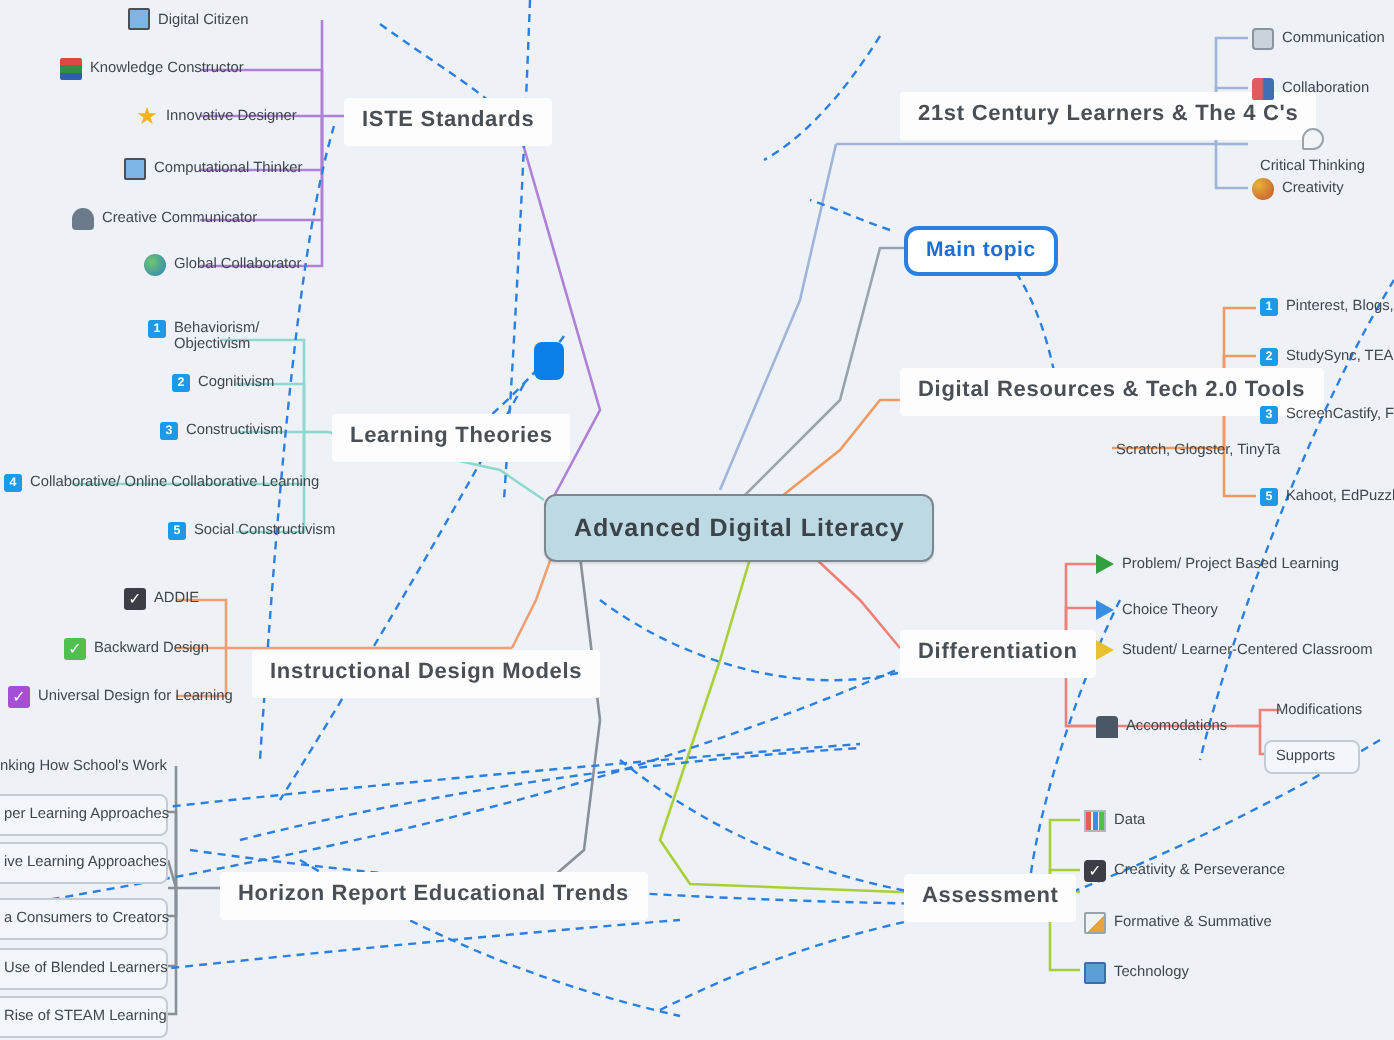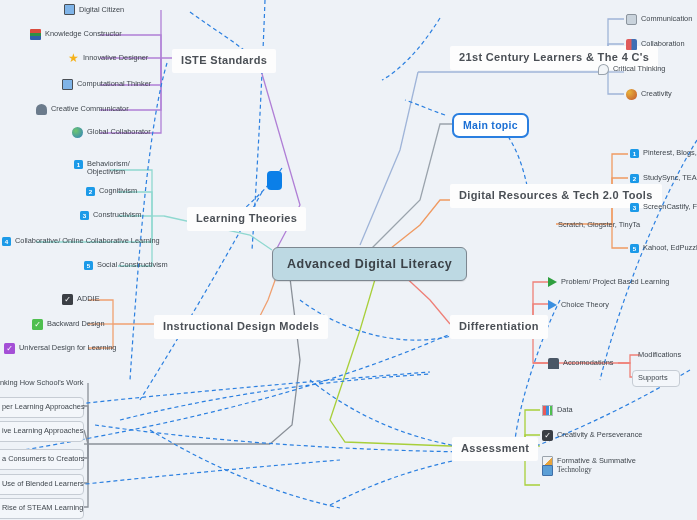--- a/index.html
+++ b/index.html
@@ -263,21 +263,21 @@
   </div>
   <div class="node leaf" style="left:36px; top:103px;">
     <span class="ic ic-person"></span>
     <span class="lbl">Creative Communicator</span>
   </div>
   <div class="node leaf" style="left:72px; top:126px;">
     <span class="ic ic-globe"></span>
     <span class="lbl">Global Collaborator</span>
   </div>
 
-  <div class="node branch" style="left:166px; top:207px;margin-left:21px;">Learning Theories</div>
+  <div class="node branch" style="left:166px; top:207px;">Learning Theories</div>
 
   <div class="node leaf" style="left:74px; top:159px; align-items:flex-start;">
     <span class="num">1</span>
     <span class="lbl" style="white-space:normal; width:44px; line-height:1.1;">Behaviorism/ Objectivism</span>
   </div>
   <div class="node leaf" style="left:86px; top:186px;">
     <span class="num">2</span>
     <span class="lbl">Cognitivism</span>
   </div>
   <div class="node leaf" style="left:80px; top:210px;">
@@ -286,35 +286,36 @@
   </div>
   <div class="node leaf" style="left:2px; top:236px;">
     <span class="num">4</span>
     <span class="lbl">Collaborative/ Online Collaborative Learning</span>
   </div>
   <div class="node leaf" style="left:84px; top:260px;">
     <span class="num">5</span>
     <span class="lbl">Social Constructivism</span>
   </div>
 
-  <div class="node branch" style="left:126px; top:315px;margin-left:28px;">Instructional Design Models</div>
+  <div class="node branch" style="left:126px; top:325px;">Instructional Design Models</div>
 
   <div class="node leaf" style="left:62px; top:293px;">
     <span class="ic ic-dark">✓</span>
     <span class="lbl">ADDIE</span>
   </div>
   <div class="node leaf" style="left:32px; top:318px;">
     <span class="ic ic-green">✓</span>
     <span class="lbl">Backward Design</span>
   </div>
   <div class="node leaf" style="left:4px; top:342px;">
     <span class="ic ic-purple">✓</span>
     <span class="lbl">Universal Design for Learning</span>
   </div>
 
+  <div class="node branch" style="left:110px; top:436px;">Horizon Report Educational Trends</div>
 
   <div class="node leaf" style="left:0px; top:378px;">
     <span class="lbl">nking How School's Work</span>
   </div>
   <div class="node card" style="left:-6px; top:397px; width:90px;">
     <span class="lbl">per Learning Approaches</span>
   </div>
   <div class="node card" style="left:-6px; top:421px; width:90px;">
     <span class="lbl">ive Learning Approaches</span>
   </div>
@@ -331,21 +332,21 @@
   <div class="node branch" style="left:450px; top:46px;">21st Century Learners &amp; The 4 C's</div>
 
   <div class="node leaf" style="left:626px; top:13px;">
     <span class="ic ic-phone"></span>
     <span class="lbl">Communication</span>
   </div>
   <div class="node leaf" style="left:626px; top:38px;">
     <span class="ic ic-people"></span>
     <span class="lbl">Collaboration</span>
   </div>
-  <div class="node leaf" style="left:598px; top:63px;">
+  <div class="node leaf" style="left:630px; top:63px;flex-direction:column;">
     <span class="ic ic-bubble"></span>
     <span class="lbl">Critical Thinking</span>
   </div>
   <div class="node leaf" style="left:626px; top:88px;">
     <span class="ic ic-palette"></span>
     <span class="lbl">Creativity</span>
   </div>
 
   <div class="node branch" style="left:450px; top:184px;">Digital Resources &amp; Tech 2.0 Tools</div>
 
@@ -372,20 +373,24 @@
   <div class="node leaf" style="left:548px; top:276px;">
     <span class="ic-flagG"></span>
     <span class="lbl">Problem/ Project Based Learning</span>
   </div>
 
   <div class="node branch" style="left:450px; top:315px;">Differentiation</div>
   <div class="node leaf" style="left:548px; top:299px;">
     <span class="ic-flagB"></span>
     <span class="lbl">Choice Theory</span>
   </div>
+  <div class="node leaf" style="left:548px; top:319px;">
+    <span class="ic-flagY"></span>
+    <span class="lbl">Student/ Learner-Centered Classroom</span>
+  </div>
   <div class="node leaf" style="left:548px; top:357px;">
     <span class="ic ic-group"></span>
     <span class="lbl">Accomodations</span>
   </div>
   <div class="node leaf" style="left:638px; top:350px;">
     <span class="lbl">Modifications</span>
   </div>
   <div class="node card" style="left:632px; top:370px; width:48px; padding:3px 5px;">
     <span class="lbl">Supports</span>
   </div>
@@ -397,18 +402,18 @@
     <span class="lbl">Data</span>
   </div>
   <div class="node leaf" style="left:542px; top:429px;">
     <span class="ic ic-check">✓</span>
     <span class="lbl">Creativity &amp; Perseverance</span>
   </div>
   <div class="node leaf" style="left:542px; top:455px;">
     <span class="ic ic-pencil"></span>
     <span class="lbl">Formative &amp; Summative</span>
   </div>
-  <div class="node leaf" style="left:542px; top:464px;font-family:Liberation Serif, serif;">
+  <div class="node leaf" style="left:542px; top:480px;">
     <span class="ic ic-tech"></span>
     <span class="lbl">Technology</span>
   </div>
 
 </div>
 
 </body></html>

